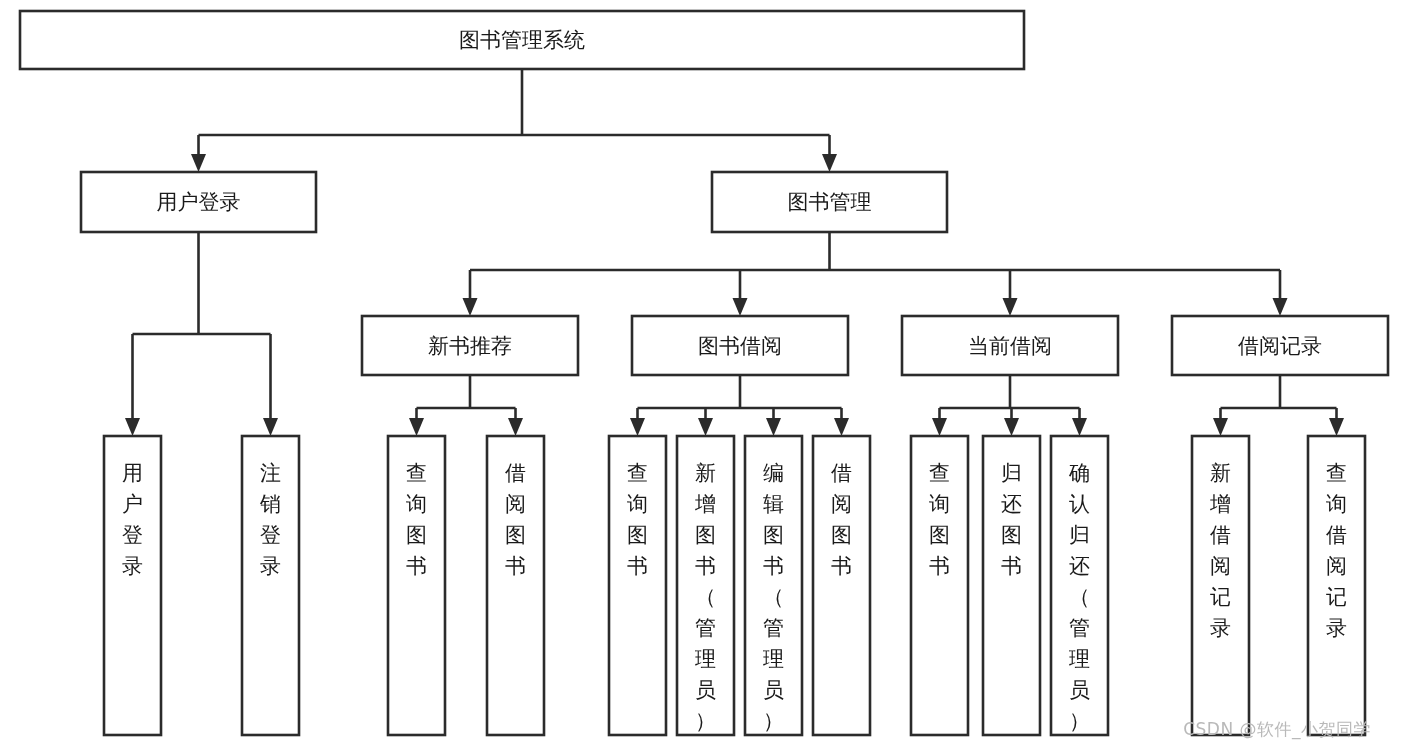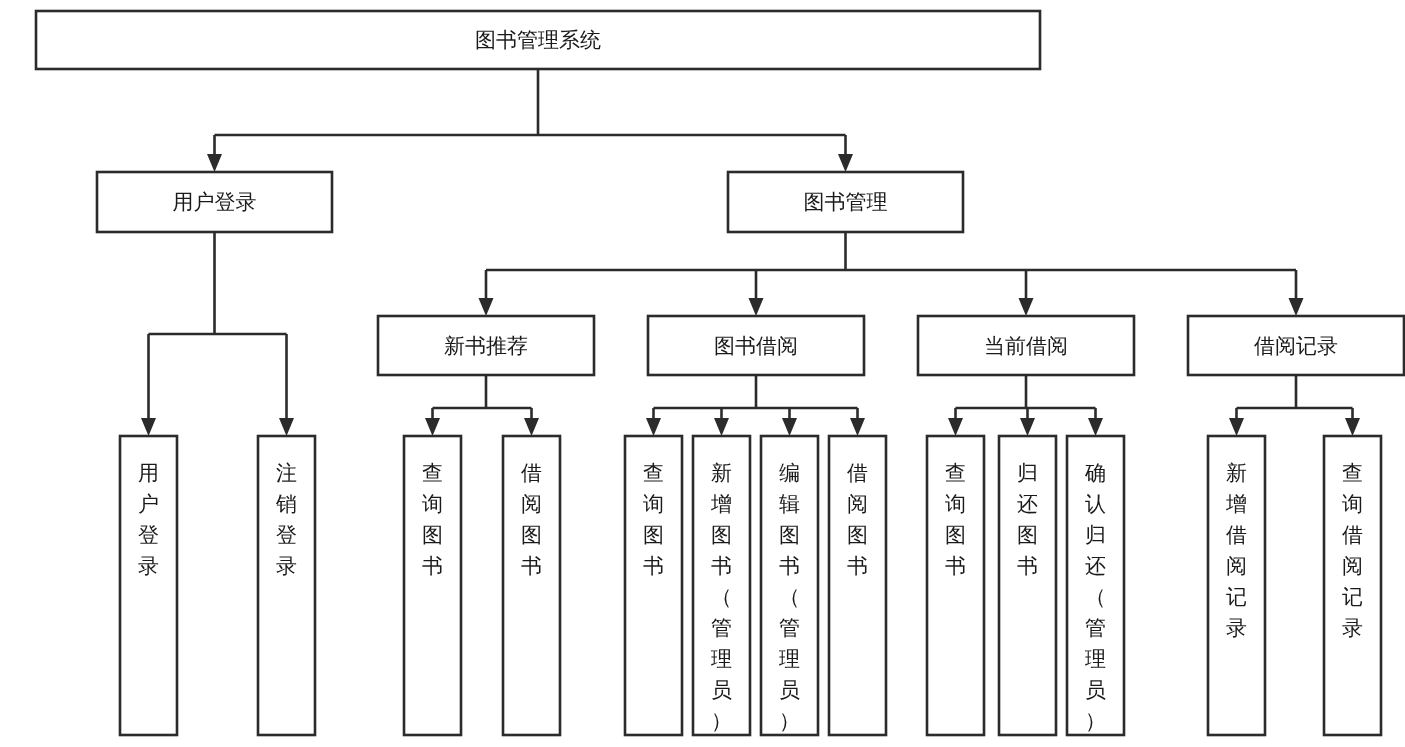--- a/index.html
+++ b/index.html
@@ -10,21 +10,21 @@
   }
   body {
     width: 1405px;
     height: 747px;
     position: relative;
     overflow: hidden;
     font-family: "DejaVu Sans", "Liberation Sans", sans-serif;
   }
   #diagram-root {
     position: absolute;
-    left: 16px;
+    left: 0;
     top: 0;
     width: 1379px;
     height: 747px;
   }
   svg#tree-svg {
     display: block;
     width: 1405px;
     height: 747px;
   }
   .node-box {
@@ -216,13 +216,14 @@
         <g>
           <rect class="node-box" x="1192" y="436" width="57" height="299"></rect>
           <text class="node-label-vertical" x="1220.5" y="480"><tspan x="1220.5" dy="0">新</tspan><tspan x="1220.5" dy="31">增</tspan><tspan x="1220.5" dy="31">借</tspan><tspan x="1220.5" dy="31">阅</tspan><tspan x="1220.5" dy="31">记</tspan><tspan x="1220.5" dy="31">录</tspan></text>
         </g>
         <g>
           <rect class="node-box" x="1308" y="436" width="57" height="299"></rect>
           <text class="node-label-vertical" x="1336.5" y="480"><tspan x="1336.5" dy="0">查</tspan><tspan x="1336.5" dy="31">询</tspan><tspan x="1336.5" dy="31">借</tspan><tspan x="1336.5" dy="31">阅</tspan><tspan x="1336.5" dy="31">记</tspan><tspan x="1336.5" dy="31">录</tspan></text>
         </g>
       </g>
   </svg>
+  <div class="watermark">CSDN @软件_小贺同学</div>
 </div>
 
 </body></html>

